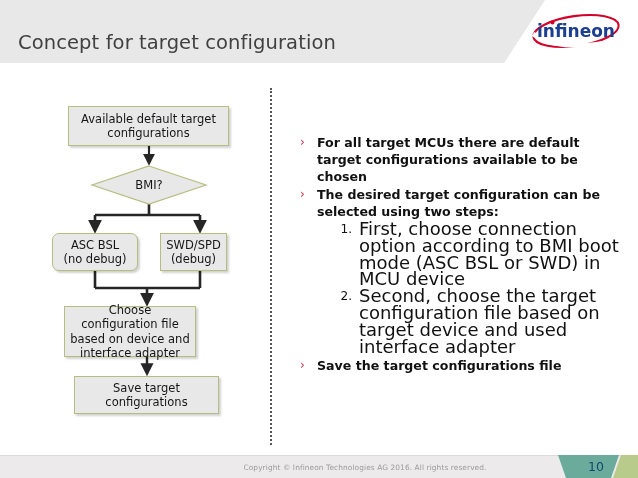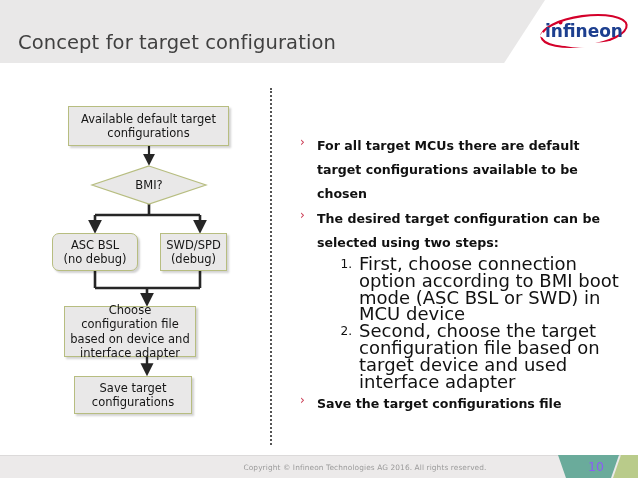--- a/index.html
+++ b/index.html
@@ -33,21 +33,21 @@
     font-size: 19.5px;
     font-weight: 400;
     color: #404040;
     letter-spacing: 0.1px;
     white-space: nowrap;
   }
 
   
   .logo {
     position: absolute;
-    right: 8px;
+    right: 16px;
     top: 12px;
     width: 92px;
     height: 38px;
   }
 
   
   .divider {
     position: absolute;
     left: 270px;
     top: 88px;
@@ -77,21 +77,21 @@
     line-height: 14.5px;
     color: #161616;
     padding: 0 4px;
   }
   .node.shadowed { box-shadow: 2px 2px 2px rgba(0,0,0,0.18); }
 
   .n-available { left: 68px;  top: 106px; width: 161px; height: 40px; }
   .n-asc       { left: 52px;  top: 233px; width: 86px;  height: 38px; border-radius: 7px; }
   .n-swd       { left: 160px; top: 233px; width: 67px;  height: 38px; }
   .n-choose    { left: 64px;  top: 306px; width: 132px; height: 51px; }
-  .n-save      { left: 74px;  top: 376px; width: 118px; height: 38px; }
+  .n-save      { left: 74px;  top: 376px; width: 145px; height: 38px; }
 
   .diamond-wrap {
     position: absolute;
     left: 92px;
     top: 166px;
     width: 114px;
     height: 38px;
   }
   .diamond-label {
     position: absolute;
@@ -127,21 +127,21 @@
     color: #c8324b;
     font-size: 12px;
     line-height: 17px;
     width: 17px;
     flex: 0 0 17px;
     text-align: left;
     padding-left: 2px;
   }
   .btext {
     font-size: 12.6px;
-    line-height: 24px;
+    line-height: 17px;
     font-weight: bold;
     color: #111111;
     flex: 1;
   }
   .numlist {
     margin: 1px 0 2px 0;
     padding: 0;
     list-style: none;
   }
   .num-row {
@@ -198,21 +198,21 @@
     height: 23px;
   }
   .pagenum-text {
     position: absolute;
     left: 33px;
     top: 0;
     width: 40px;
     height: 23px;
     line-height: 23px;
     text-align: center;
-    color: #8b5cf6;
+    color: #0c4a6e;
     font-size: 12.5px;
     z-index: 2;
   }
 </style>
 </head>
 <body>
 
 <div class="header-band"></div>
 
 <div class="page-title">Concept for target configuration</div>

